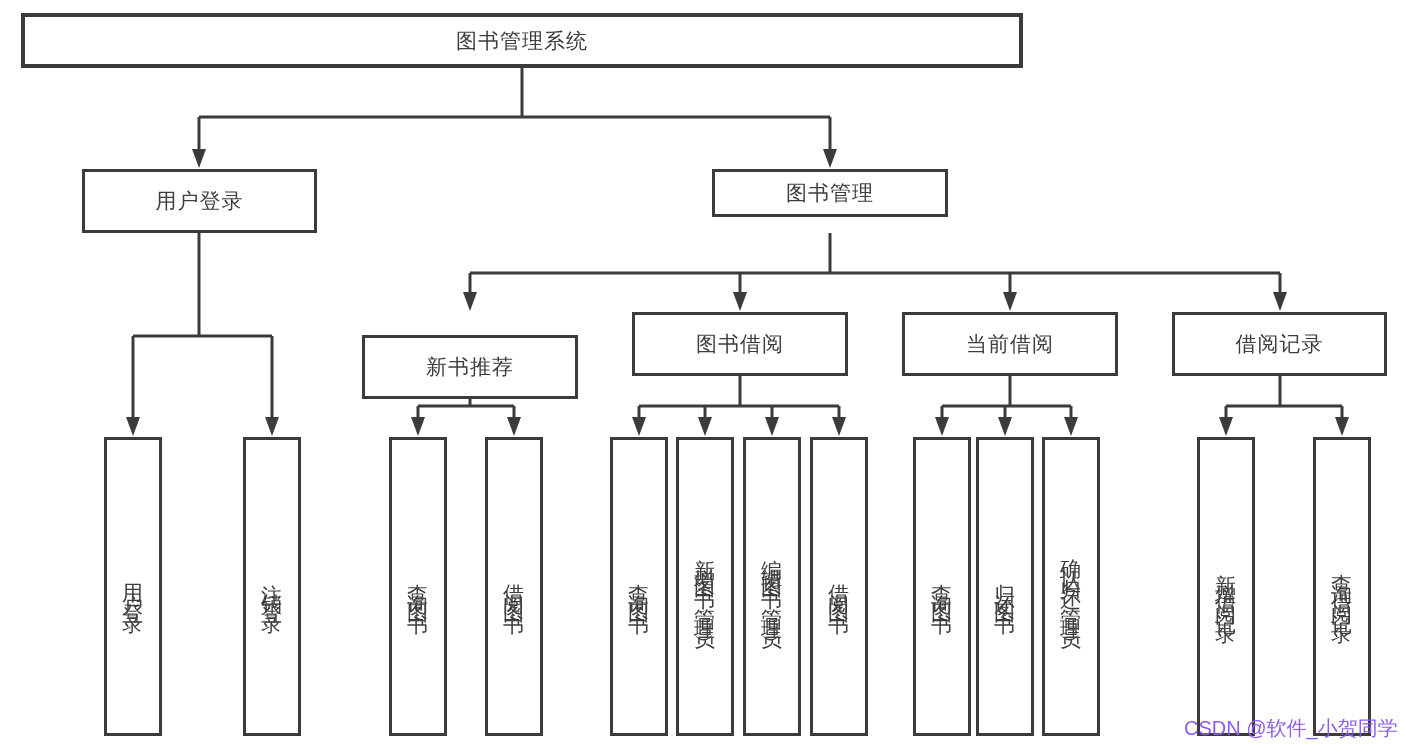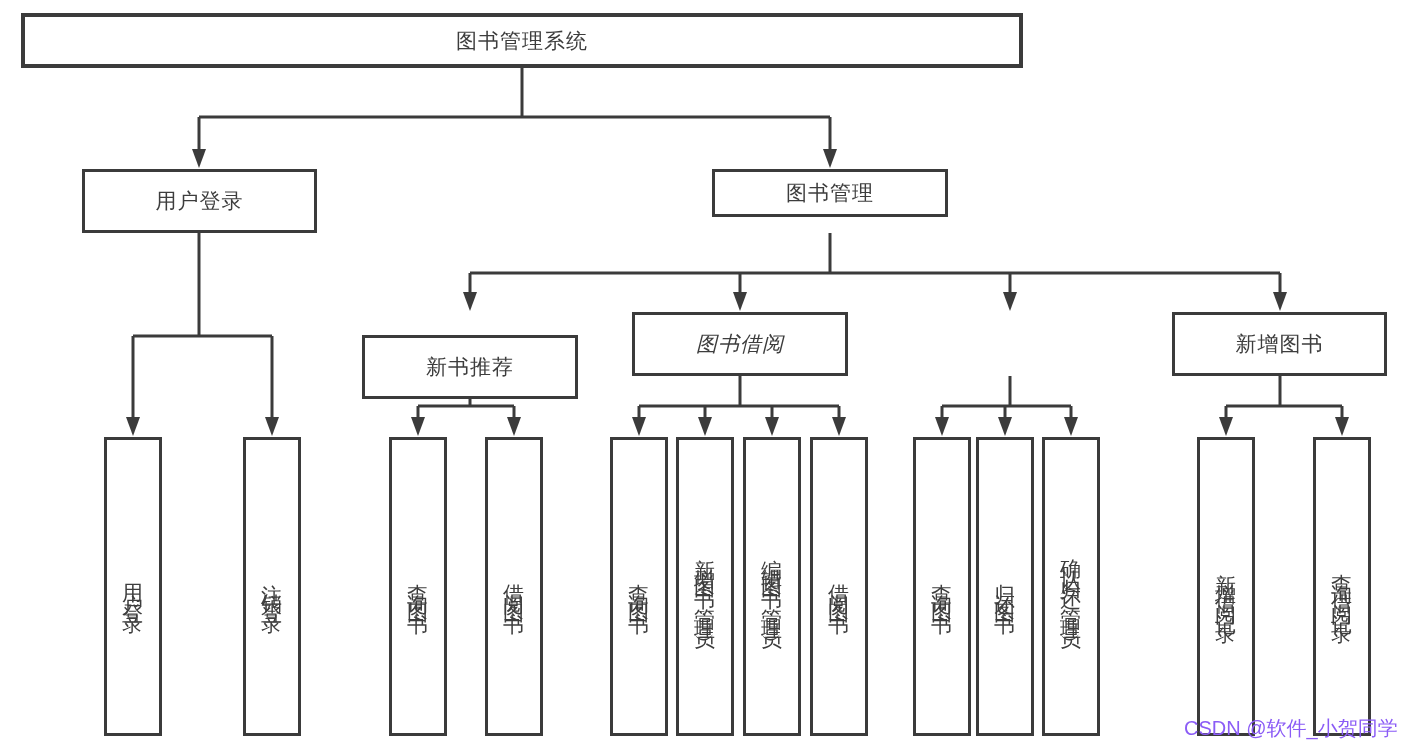--- a/index.html
+++ b/index.html
@@ -119,22 +119,23 @@
       <polygon points="1335,417 1349,417 1342,436"></polygon>
     </g>
   </svg>
 
   <div class="box root-box" style="left:21px; top:13px; width:1002px; height:55px;">图书管理系统</div>
 
   <div class="box" style="left:82px; top:169px; width:235px; height:64px;">用户登录</div>
   <div class="box" style="left:712px; top:169px; width:236px; height:48px;">图书管理</div>
 
   <div class="box" style="left:362px; top:312px; width:216px; height:64px;margin-top:23px;">新书推荐</div>
-  <div class="box" style="left:632px; top:312px; width:216px; height:64px;font-style:italic;">图书借阅</div>
-  <div class="box" style="left:1172px; top:312px; width:215px; height:64px;">新增图书</div>
+  <div class="box" style="left:632px; top:312px; width:216px; height:64px;">图书借阅</div>
+  <div class="box" style="left:902px; top:312px; width:216px; height:64px;">当前借阅</div>
+  <div class="box" style="left:1172px; top:312px; width:215px; height:64px;">借阅记录</div>
 
   <div class="box leaf" style="left:104px;">
     <span class="vtext">用户登录</span>
   </div>
   <div class="box leaf" style="left:243px;">
     <span class="vtext">注销登录</span>
   </div>
 
   <div class="box leaf" style="left:389px;">
     <span class="vtext">查询图书</span>

